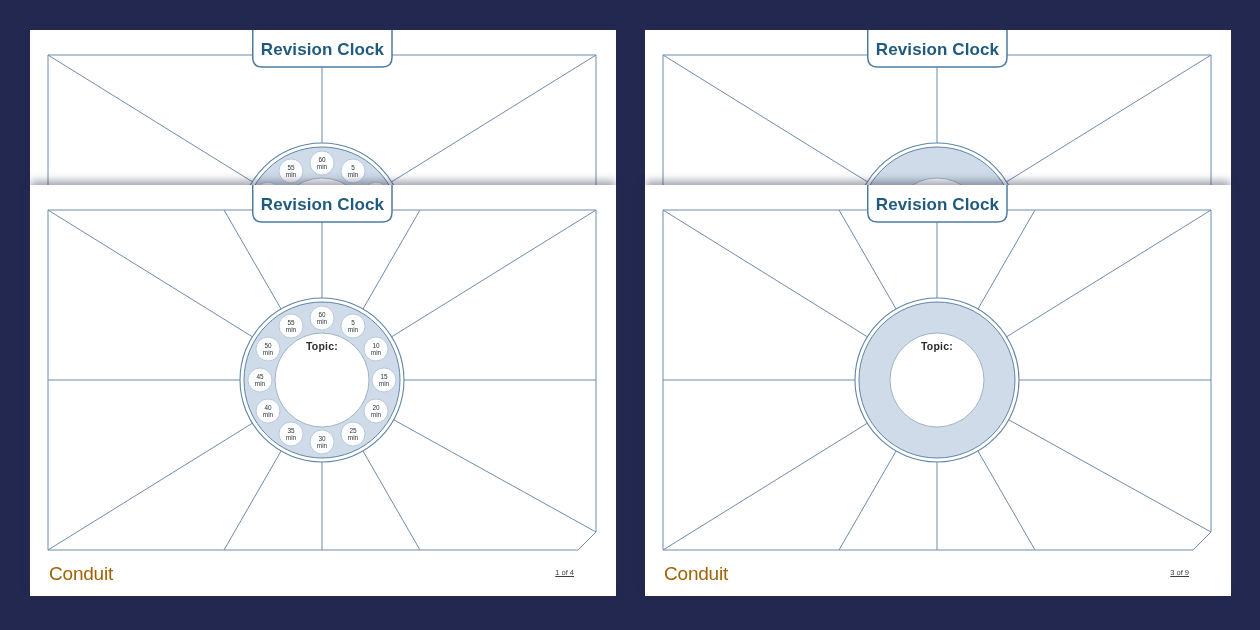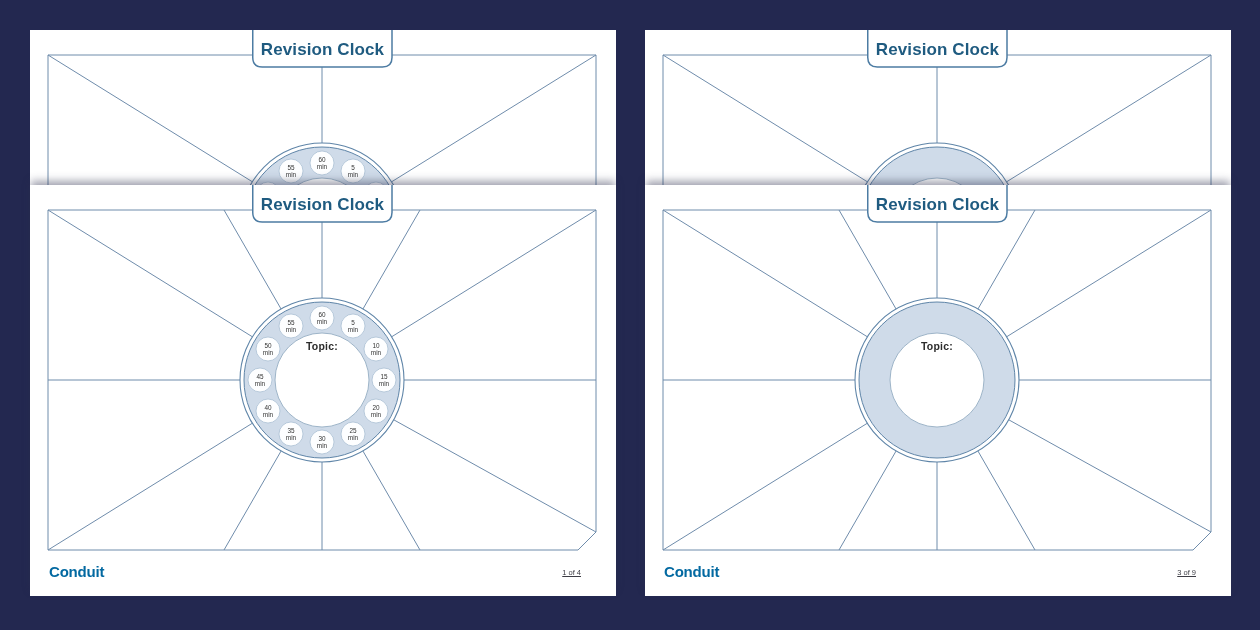--- a/index.html
+++ b/index.html
@@ -28,24 +28,24 @@
   .ring-band{fill:#cfdbe9;stroke:#5f85a8;stroke-width:1;}
   .ring-inner{fill:#ffffff;stroke:#9db4c8;stroke-width:1;}
   .topic{font-size:10.5px;font-weight:bold;fill:#2c2c2c;text-anchor:middle;letter-spacing:.2px;}
   .mc circle{fill:#fdfeff;stroke:#a9bfd3;stroke-width:.8;}
   .mnum,.munit{font-size:6.4px;fill:#333333;text-anchor:middle;}
   .tbox{fill:#ffffff;stroke:#4d7ca3;stroke-width:1.5;}
   .ptitle{font-size:17px;font-weight:bold;fill:#1f5b80;text-anchor:middle;letter-spacing:.1px;}
   
   .brand{
     position:absolute;left:19px;top:378px;
-    font-size:15px;font-weight:700;color:#0369a1;letter-spacing:-.2px;
+    font-size:19px;font-weight:400;color:#a16207;letter-spacing:-.2px;
   }
   .pagenum{
-    position:absolute;right:35px;top:383px;
+    position:absolute;right:42px;top:383px;
     font-size:7.5px;color:#3c3c44;text-decoration:underline;
   }
 </style>
 </head>
 <body>
 
 <div class="card left">
 
   <div class="page page-top">
     <svg class="sheet" width="586" height="410" viewBox="0 0 586 410">

